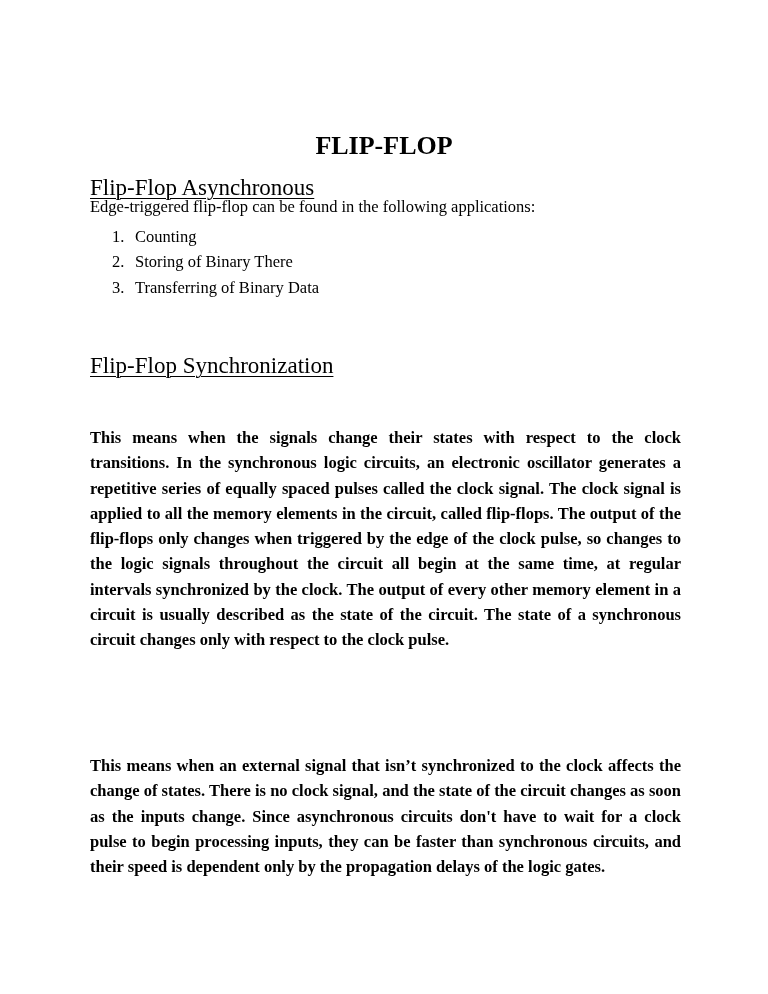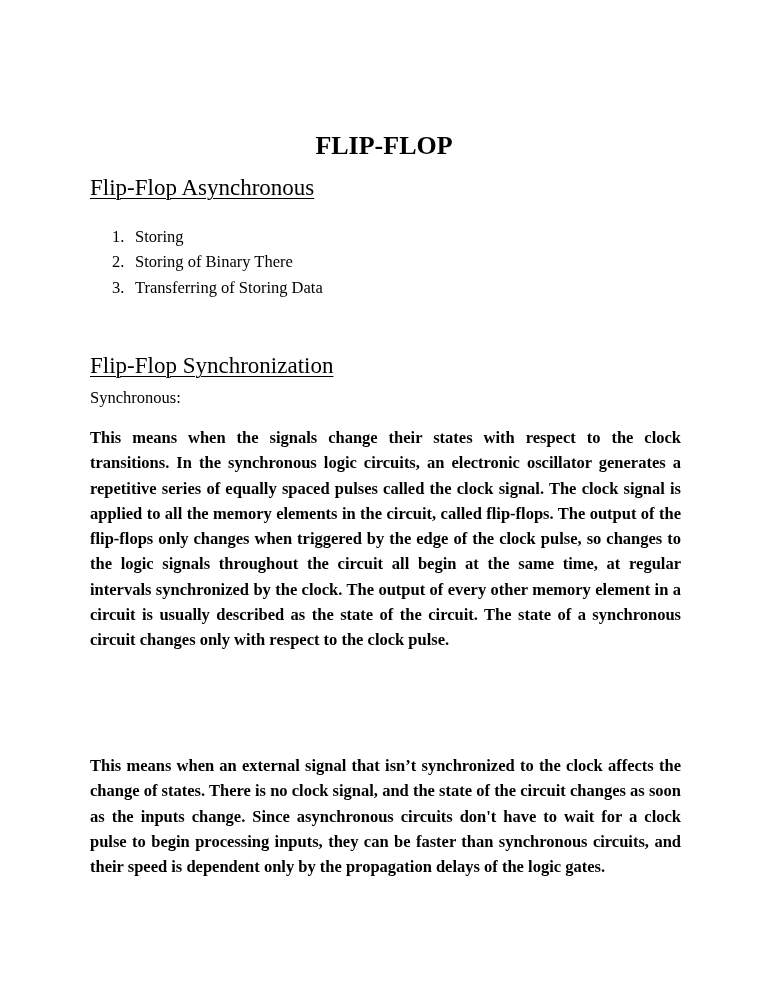--- a/index.html
+++ b/index.html
@@ -18,35 +18,35 @@
   ol li { display: flex; }
   ol li .num { width: 23px; }
 </style>
 </head>
 <body>
 
 <div class="page">
   <h1 class="title">FLIP-FLOP</h1>
 
   <h2 class="h2" style="top:161px;">Flip-Flop Asynchronous</h2>
+  <p class="p" style="top:181px;">Edge-triggered flip-flop can be found in the following applications:</p>
 
   <ol>
     <li>
       <span class="num">1.</span>
-      <span>Storing</span>
+      <span>Counting</span>
     </li>
     <li>
       <span class="num">2.</span>
       <span>Storing of Binary There</span>
     </li>
     <li>
       <span class="num">3.</span>
-      <span>Transferring of Storing Data</span>
+      <span>Transferring of Binary Data</span>
     </li>
   </ol>
 
   <h2 class="h2" style="top:339px;">Flip-Flop Synchronization</h2>
 
-  <p class="p" style="top:372px;">Synchronous:</p>
   <p class="p just" style="top:412px;">This means when the signals change their states with respect to the clock transitions. In the synchronous logic circuits, an electronic oscillator generates a repetitive series of equally spaced pulses called the clock signal. The clock signal is applied to all the memory elements in the circuit, called flip-flops. The output of the flip-flops only changes when triggered by the edge of the clock pulse, so changes to the logic signals throughout the circuit all begin at the same time, at regular intervals synchronized by the clock. The output of every other memory element in a circuit is usually described as the state of the circuit. The state of a synchronous circuit changes only with respect to the clock pulse.</p>
 
   <p class="p just" style="top:740px;">This means when an external signal that isn’t synchronized to the clock affects the change of states. There is no clock signal, and the state of the circuit changes as soon as the inputs change. Since asynchronous circuits don't have to wait for a clock pulse to begin processing inputs, they can be faster than synchronous circuits, and their speed is dependent only by the propagation delays of the logic gates.</p>
 </div>
 
 </body></html>

